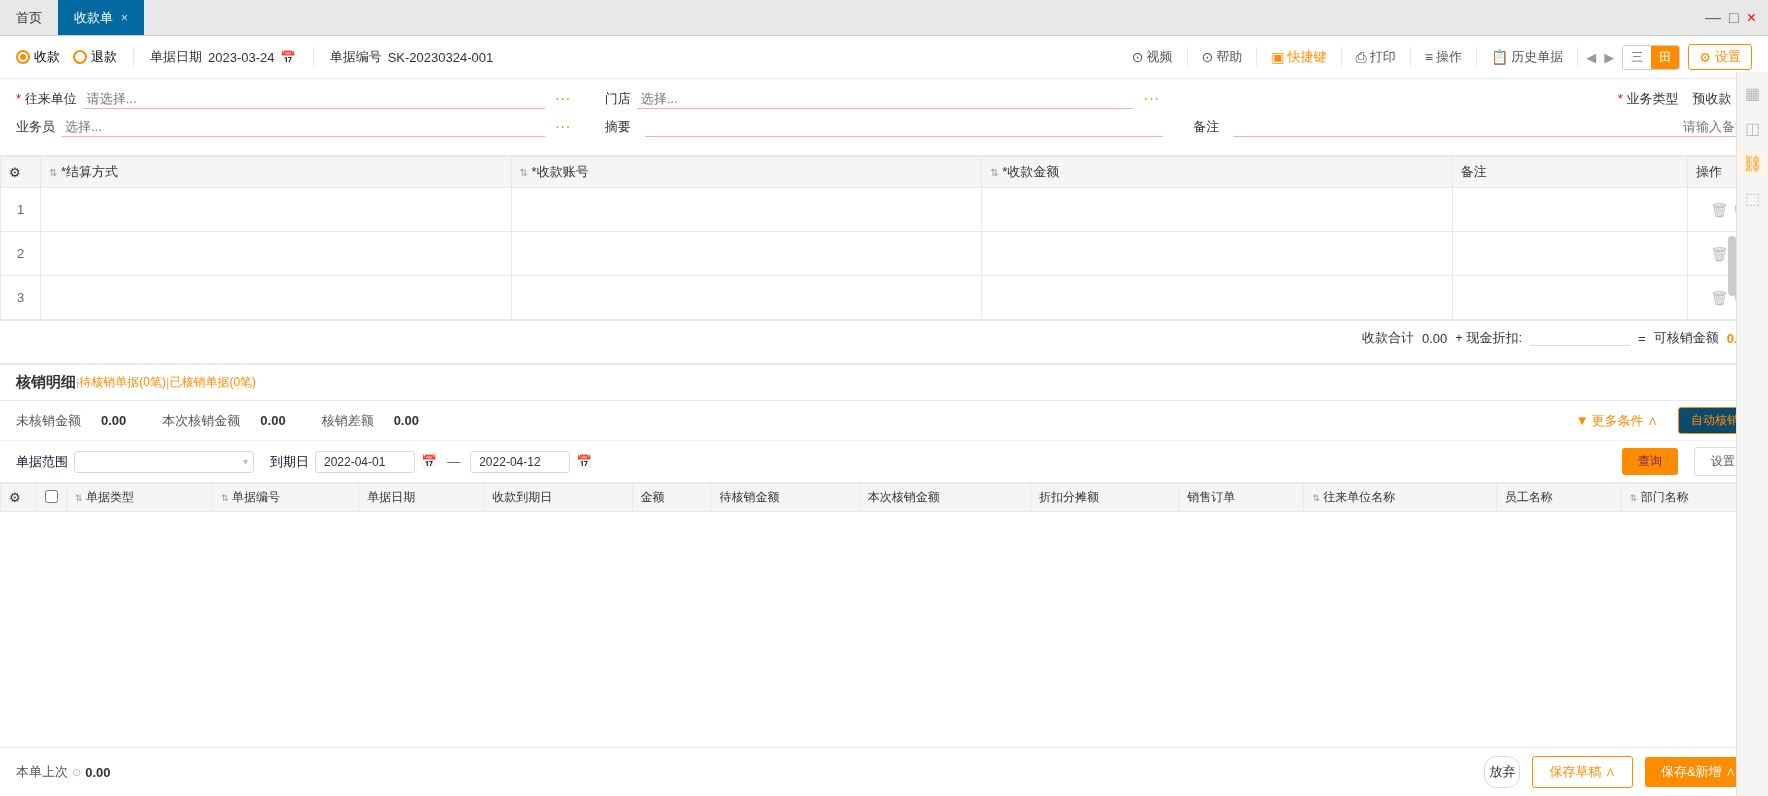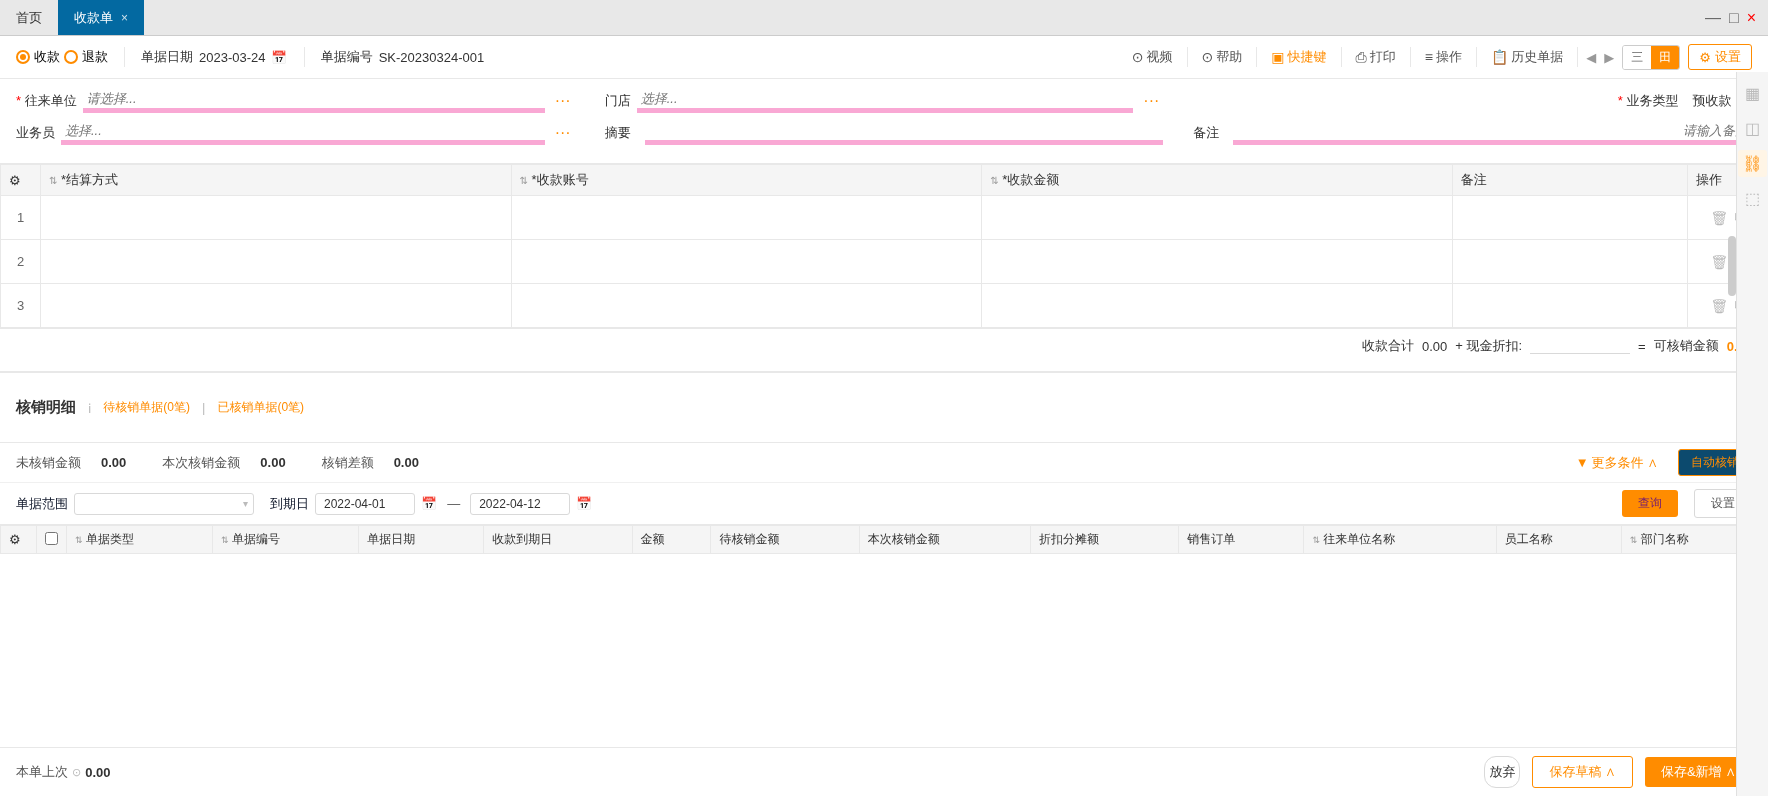--- a/index.html
+++ b/index.html
@@ -24,21 +24,21 @@
     .tab-bar-actions span { cursor: pointer; color: #666; font-size: 16px; }
 
     
     .main-content { background: white; height: calc(796px - 36px); display: flex; flex-direction: column; }
 
     
     .toolbar {
       display: flex; align-items: center; padding: 8px 16px; border-bottom: 1px solid #e8e8e8;
       gap: 16px; background: white;
     }
-    .radio-group { display: flex; align-items: center; gap: 4px; }
+    .radio-group { display: flex; align-items: center; gap: 13px; }
     .radio-item { display: flex; align-items: center; gap: 4px; cursor: pointer; }
     .radio-dot { width: 14px; height: 14px; border-radius: 50%; border: 2px solid #ff8c00; background: white; display: flex; align-items: center; justify-content: center; }
     .radio-dot.active::after { content: ''; width: 6px; height: 6px; border-radius: 50%; background: #ff8c00; }
     .toolbar-divider { width: 1px; height: 20px; background: #e8e8e8; }
     .toolbar-field { display: flex; align-items: center; gap: 6px; }
     .toolbar-field label { color: #333; white-space: nowrap; }
     .toolbar-field span { color: #333; font-size: 13px; }
     .toolbar-field .cal-icon { color: #ff8c00; cursor: pointer; }
     .toolbar-spacer { flex: 1; }
     .toolbar-actions { display: flex; align-items: center; gap: 8px; }
@@ -53,22 +53,22 @@
     .view-btns { display: flex; border: 1px solid #ccc; border-radius: 3px; overflow: hidden; }
     .view-btn { padding: 3px 8px; cursor: pointer; background: white; color: #666; font-size: 12px; border: none; }
     .view-btn.active { background: #ff8c00; color: white; }
 
     
     .form-section { padding: 10px 16px; border-bottom: 1px solid #e8e8e8; background: white; }
     .form-row { display: flex; align-items: center; gap: 0; margin-bottom: 8px; }
     .form-field { display: flex; align-items: center; flex: 1; gap: 6px; }
     .form-field label { color: #333; white-space: nowrap; }
     .form-input {
-      flex: 1; border: none; border-bottom: 5px solid #f9a8d4; outline: none;
-      padding: 2px 4px; color: #bbb; font-size: 13px; background: transparent; font-style: italic;
+      flex: 1; border: none; border-bottom: 1px solid #f9a8d4; outline: none;
+      padding: 2px 4px; color: #bbb; font-size: 13px; background: transparent;
     }
     .more-btn { color: #ff8c00; cursor: pointer; font-size: 16px; padding: 0 4px; }
     .form-divider { width: 30px; }
     .business-type { color: #333; font-size: 13px; }
     .data-table { width: 100%; border-collapse: collapse; }
     .data-table th {
       background: #f5f5f5; padding: 6px 8px; text-align: left;
       border: 1px solid #e8e8e8; color: #333; font-weight: normal; white-space: nowrap;
     }
     .data-table td {
@@ -88,21 +88,21 @@
     }
     .summary-row input {
       border: none; border-bottom: 1px solid #d9d9d9; width: 100px; outline: none;
       text-align: right; font-size: 13px;
     }
     .summary-value { color: #ff8c00; font-weight: bold; }
 
     
     .reconcile-section { background: white; margin-top: 8px; border-top: 2px solid #e8e8e8; }
     .reconcile-header {
-      display: flex; align-items: center; padding: 25px 16px; gap: 12px;
+      display: flex; align-items: center; padding: 8px 16px; gap: 0;
       border-bottom: 1px solid #e8e8e8;
     }
     .reconcile-title { font-size: 15px; font-weight: bold; color: #333; }
     .info-icon { color: #bbb; cursor: pointer; }
     .tab-link { color: #ff8c00; cursor: pointer; font-size: 12px; }
 
     .reconcile-stats {
       display: flex; align-items: center; padding: 6px 16px; gap: 20px;
       font-size: 12px; color: #555; border-bottom: 1px solid #f0f0f0;
     }

